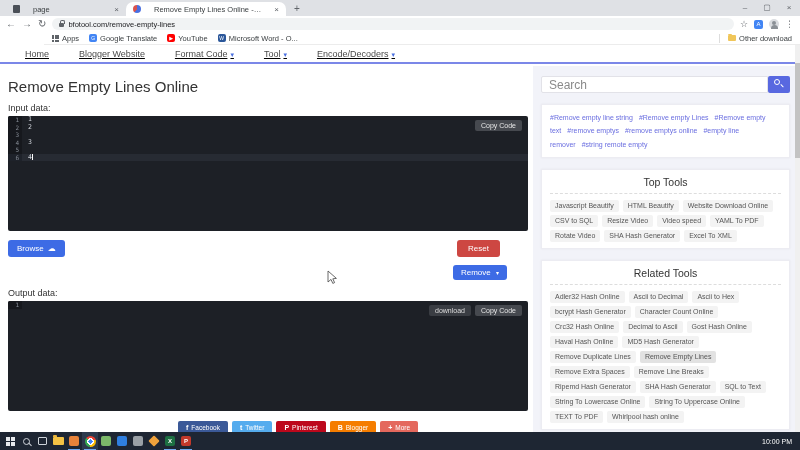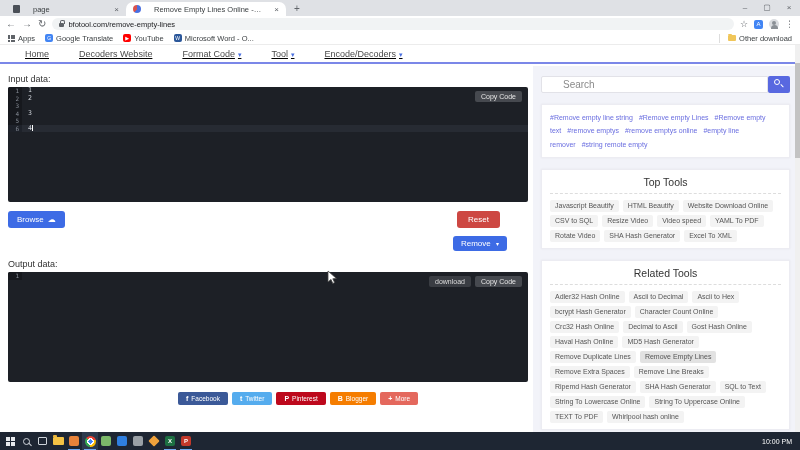--- a/index.html
+++ b/index.html
@@ -24,21 +24,21 @@
   .url-pill { flex:1; height:12px; background:#f1f3f4; border-radius:7px; display:flex; align-items:center; padding:0 7px; gap:4px; }
   .lock-icon { width:5px; height:4px; background:#5f6368; border-radius:1px; position:relative; margin-top:2px; }
   .lock-icon::before { content:""; position:absolute; left:0.5px; top:-3px; width:3px; height:3px; border:1px solid #5f6368; border-bottom:none; border-radius:2px 2px 0 0; }
   .url-text { font-size:7.5px; color:#202124; }
   .bar-icon { font-size:9px; color:#5f6368; line-height:1; }
   .translate-icon { width:9px; height:9px; background:#4285f4; border-radius:2px; color:#fff; font-size:6px; text-align:center; line-height:9px; }
   .avatar { width:10px; height:10px; border-radius:50%; background:#dadce0; position:relative; }
   .avatar::before { content:""; position:absolute; left:3px; top:2px; width:4px; height:4px; border-radius:50%; background:#8b9096; }
   .avatar::after { content:""; position:absolute; left:1.5px; top:6.2px; width:7px; height:4px; border-radius:4px 4px 0 0; background:#8b9096; }
 
-  .bookmarksbar { height:13px; background:#fff; border-bottom:1px solid #ececec; display:flex; align-items:center; padding:0 8px; gap:10px; font-size:7.5px; color:#3c4043; }
+  .bookmarksbar { height:13px; background:#fff; border-bottom:1px solid #ececec; display:flex; align-items:center; padding:0 8px; gap:10px; font-size:7.5px; color:#3c4043;margin-left:44px; }
   .bm-item { display:flex; align-items:center; gap:3px; }
   .apps-grid { width:7px; height:7px; background:
      linear-gradient(#5f6368 0 0) 0 0/2px 2px no-repeat, linear-gradient(#5f6368 0 0) 2.6px 0/2px 2px no-repeat, linear-gradient(#5f6368 0 0) 5.2px 0/2px 2px no-repeat,
      linear-gradient(#5f6368 0 0) 0 2.6px/2px 2px no-repeat, linear-gradient(#5f6368 0 0) 2.6px 2.6px/2px 2px no-repeat, linear-gradient(#5f6368 0 0) 5.2px 2.6px/2px 2px no-repeat,
      linear-gradient(#5f6368 0 0) 0 5.2px/2px 2px no-repeat, linear-gradient(#5f6368 0 0) 2.6px 5.2px/2px 2px no-repeat, linear-gradient(#5f6368 0 0) 5.2px 5.2px/2px 2px no-repeat; }
   .bm-fav { width:8px; height:8px; border-radius:2px; color:#fff; font-size:5px; text-align:center; line-height:8px; flex:none; }
   .bm-right { margin-left:auto; display:flex; align-items:center; gap:3px; border-left:1px solid #ddd; padding-left:8px; }
   .folder-icon { width:8px; height:6px; background:#f0c65a; border-radius:1px; position:relative; }
   .folder-icon::before { content:""; position:absolute; top:-1.5px; left:0; width:3.5px; height:1.5px; background:#f0c65a; border-radius:1px 1px 0 0; }
 
@@ -81,21 +81,21 @@
   .caret-sm { font-size:6px; margin-left:3px; }
 
   .out-label { margin-top:6px; }
   .share-row { margin:10px 0 0 170px; display:flex; gap:4px; }
   .share-btn { display:flex; align-items:center; gap:3px; color:#fff; font-size:6.5px; padding:3px 8px; border-radius:2px; border:none; }
   .share-btn .s-icon { font-weight:bold; font-size:7px; }
 
   
   .sidebar { flex:1; background:#f2f3f9; padding:10px 10px 0 8px; overflow:hidden; }
   .search-row { display:flex; height:17px; }
-  .search-input { flex:1; border:1px solid #e2e2e8; background:#fff; font-size:10px; padding:0 21px; color:#333; border-radius:2px 0 0 2px; }
+  .search-input { flex:1; border:1px solid #e2e2e8; background:#fff; font-size:12px; padding:0 7px; color:#333; border-radius:2px 0 0 2px; }
   .search-input::placeholder { color:#8a8a8a; }
   .search-btn { width:22px; background:#5868e0; border:none; border-radius:2px; position:relative; }
   .mag { position:absolute; left:6px; top:3px; width:6px; height:6px; border:1.4px solid #fff; border-radius:50%; }
   .mag::after { content:""; position:absolute; left:4.5px; top:4.5px; width:3.5px; height:1.4px; background:#fff; transform:rotate(45deg); border-radius:1px; }
   .card { background:#fff; border:1px solid #ececf2; box-shadow:0 0 2px rgba(0,0,0,.06); margin-top:11px; padding:6px 8px; }
   .hashtags { font-size:7px; line-height:1.9; }
   .hashtag { color:#6a6ee0; margin-right:6px; }
   .sec-title { text-align:center; font-size:10.5px; color:#333; padding-bottom:5px; border-bottom:1px dashed #ddd; margin-bottom:6px; }
   .chips { display:flex; flex-wrap:wrap; gap:3px 4px; }
   .chip { background:#f3f3f3; color:#555; font-size:7px; padding:2.5px 5px; border-radius:2px; }
@@ -184,28 +184,29 @@
       </div>
     </div>
   <div class="bm-right">
     <span class="folder-icon"></span>
     <span>Other download</span>
   </div>
 </div>
 
 <div class="sitenav" id="nav-list">
     <div class="nav-item">Home</div>
-    <div class="nav-item">Decoders Website</div>
+    <div class="nav-item">Blogger Website</div>
     <div class="nav-item">Format Code<span class="caret">▾</span></div>
     <div class="nav-item">Tool<span class="caret">▾</span></div>
     <div class="nav-item">Encode/Decoders<span class="caret">▾</span></div>
   </div>
 
 <div class="main">
   <div class="left-col">
+    <h1 class="page-title">Remove Empty Lines Online</h1>
 
     <div class="io-label">Input data:</div>
     <div class="editor in">
       <div id="input-lines">
           <div class="ed-row">
             <span class="ed-num">1</span>
             <span class="ed-text">1</span>
           </div>
           <div class="ed-row">
             <span class="ed-num">2</span>

